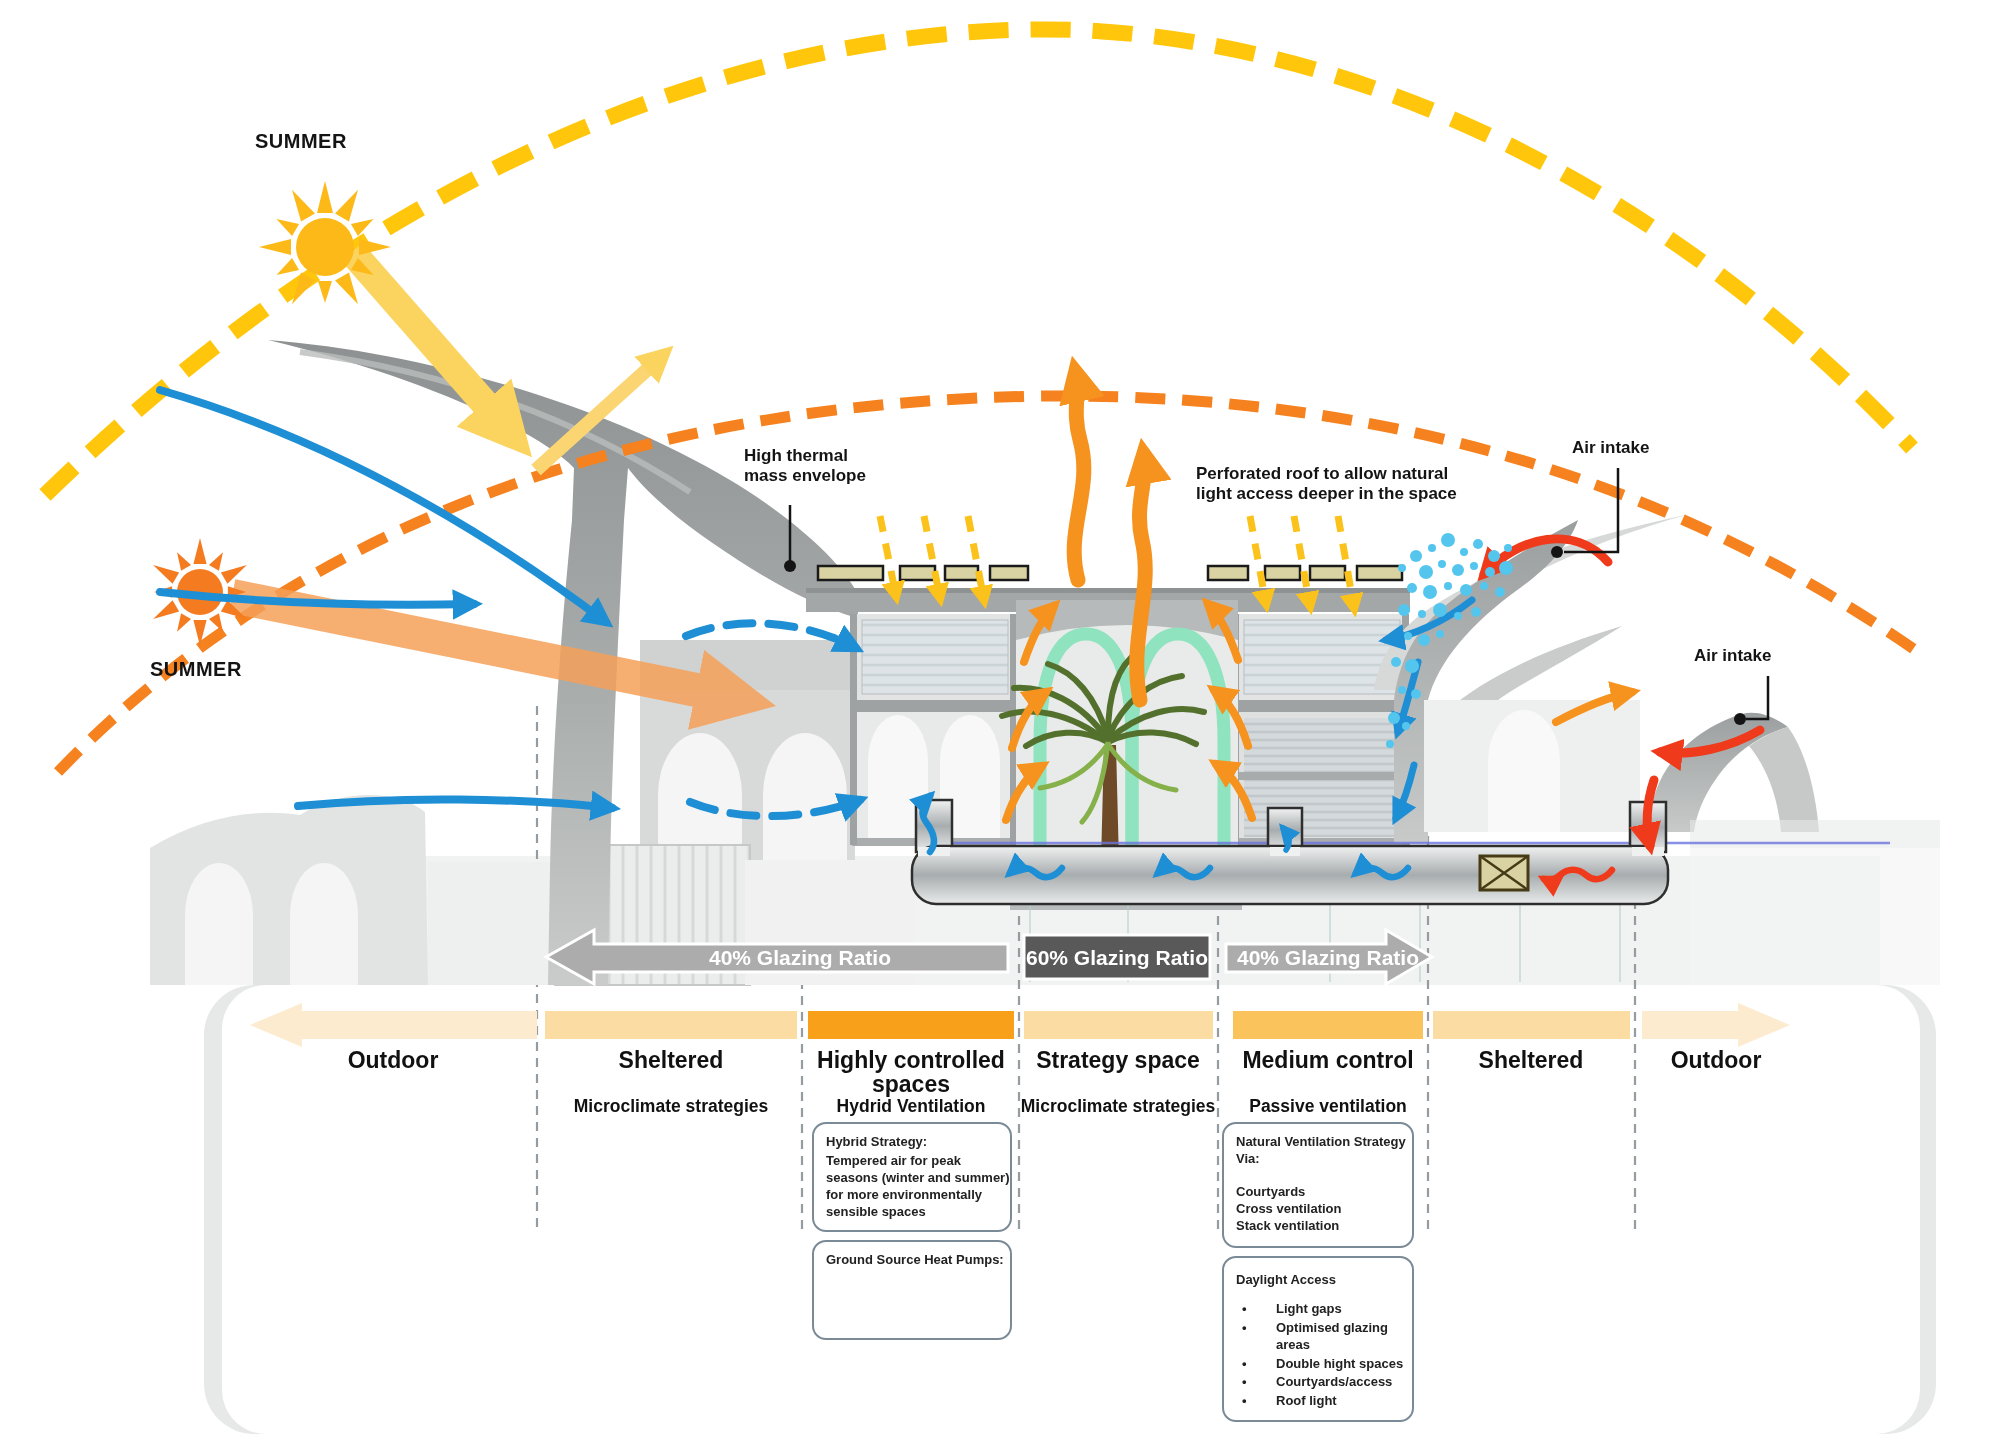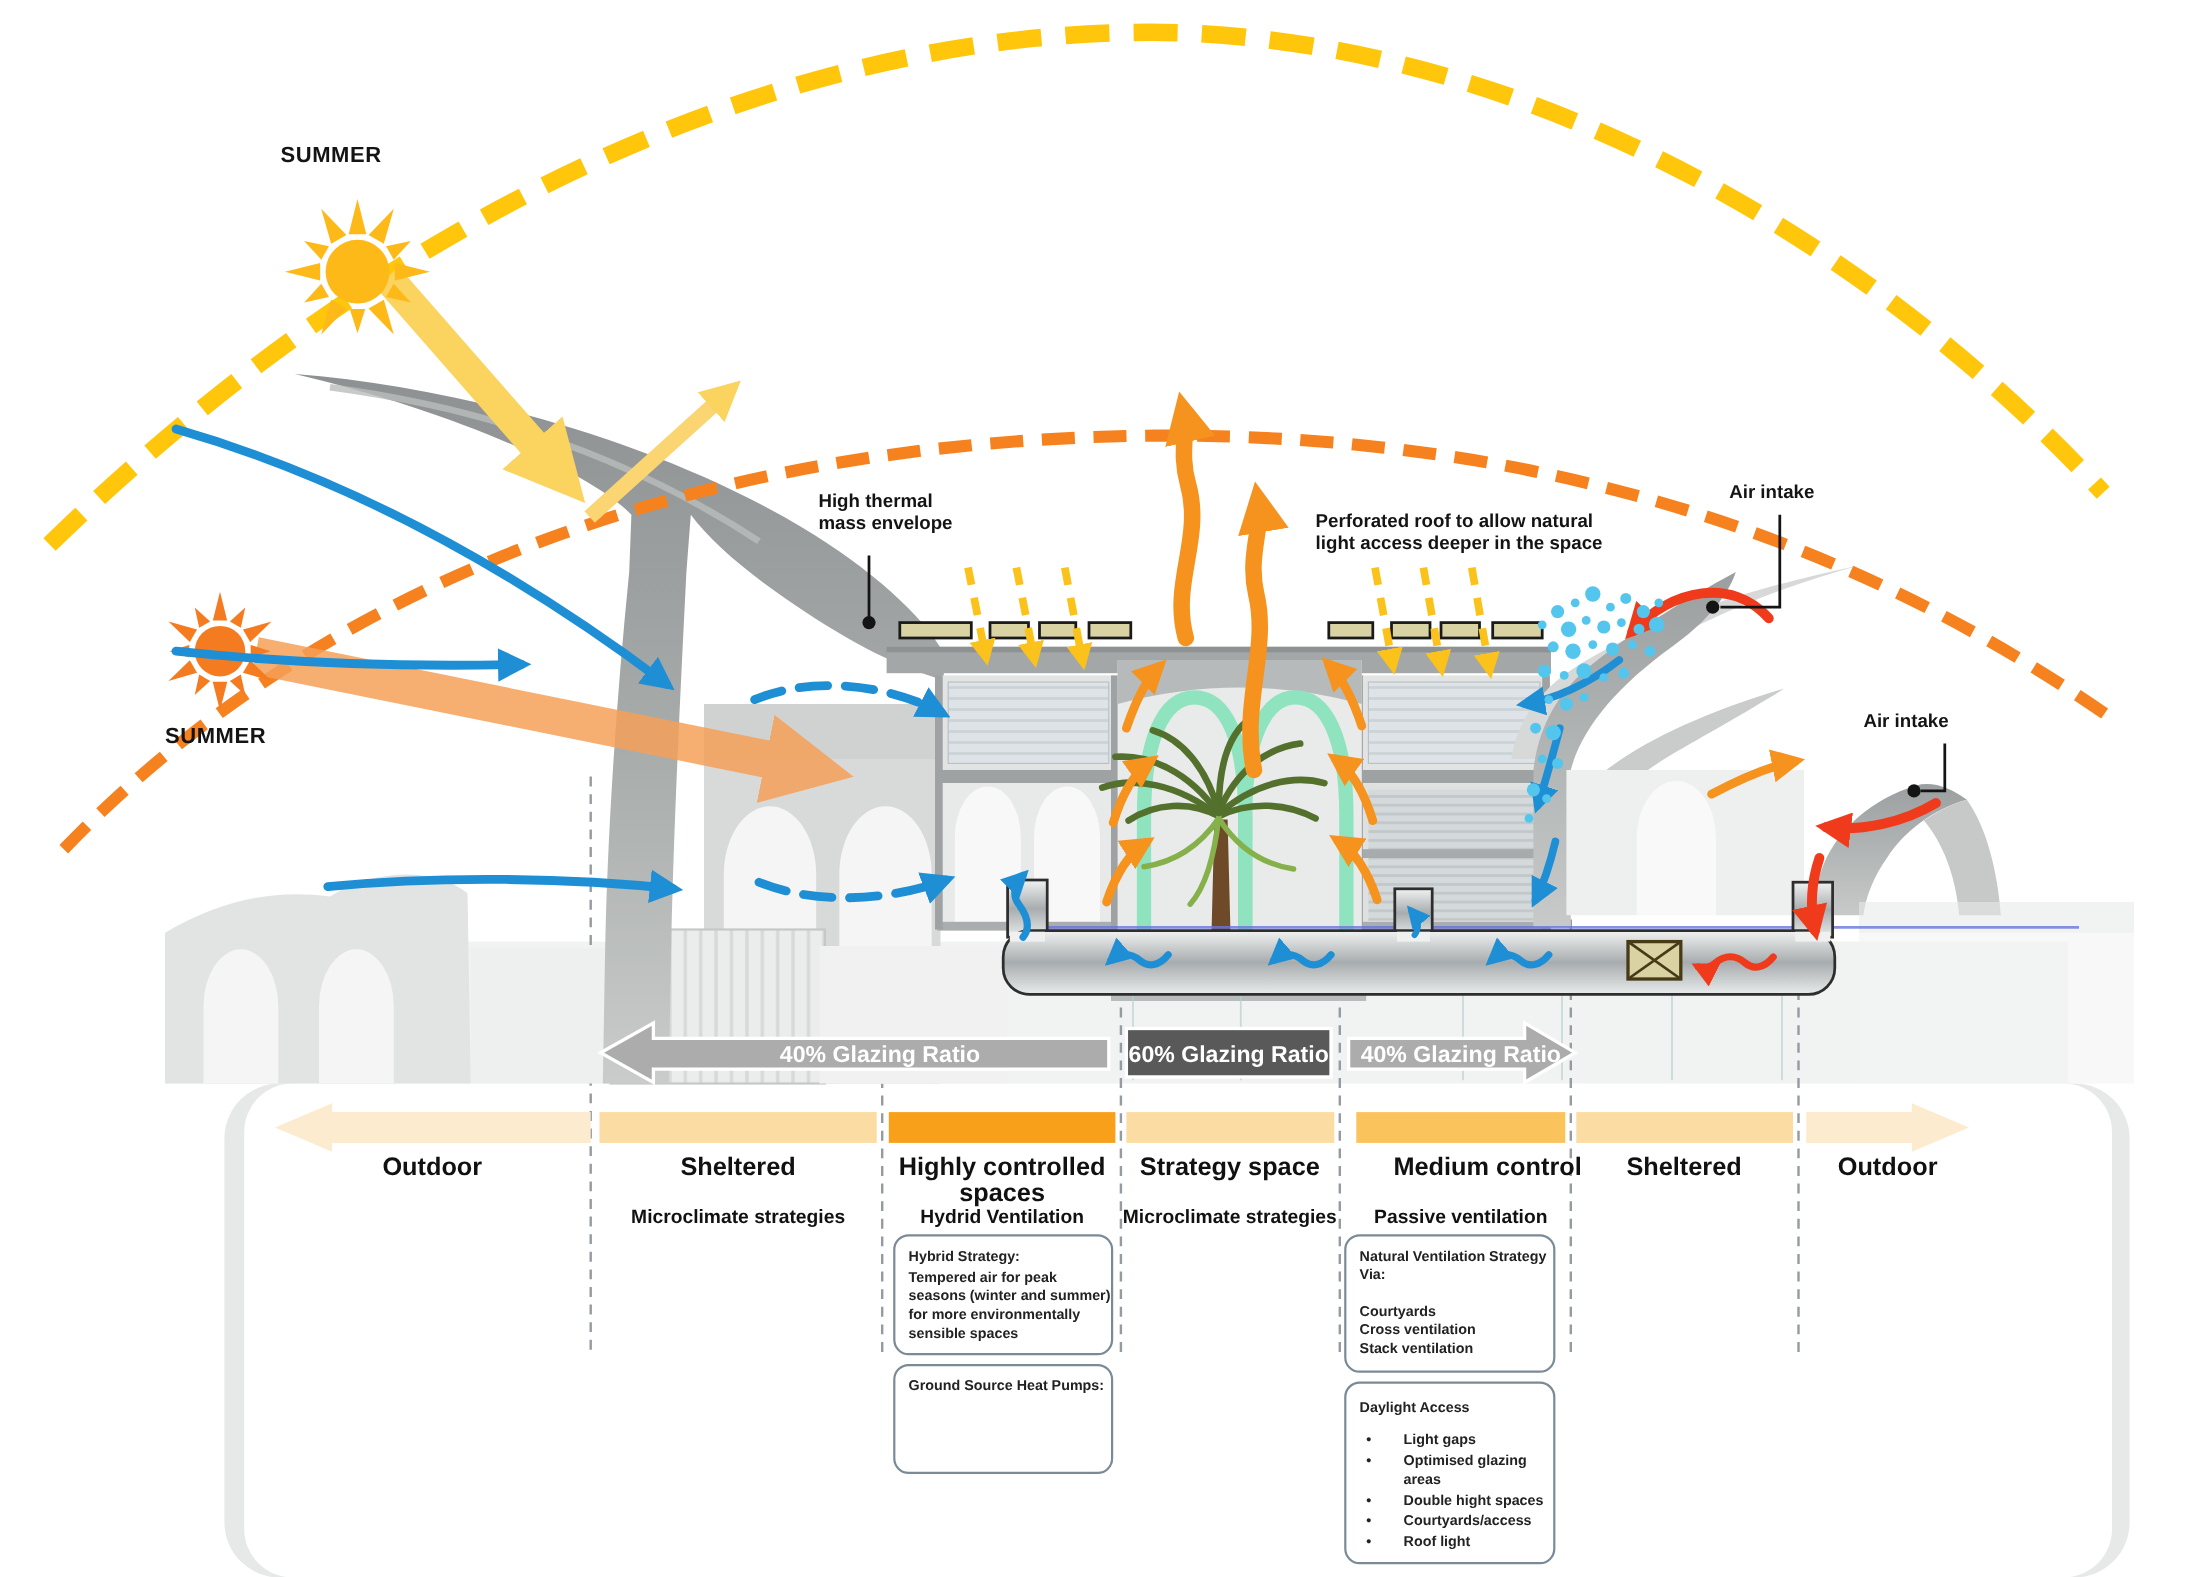--- a/index.html
+++ b/index.html
@@ -373,21 +373,21 @@
 mass envelope</div>
 <div class="lbl anno pre" style="left:1196px;top:464px;width:300px;">Perforated roof to allow natural
 light access deeper in the space</div>
 <div class="lbl anno" style="left:1572px;top:438px;">Air intake</div>
 <div class="lbl anno" style="left:1694px;top:646px;">Air intake</div>
 
 <div class="zone-label" style="left:283px;width:220px;">Outdoor</div>
 <div class="zone-label" style="left:561px;width:220px;">Sheltered</div>
 <div class="zone-label" style="left:811px;width:200px;">Highly controlled spaces</div>
 <div class="zone-label" style="left:1008px;width:220px;">Strategy space</div>
-<div class="zone-label" style="left:1218px;width:220px;text-align:right;">Medium control</div>
+<div class="zone-label" style="left:1218px;width:220px;">Medium control</div>
 <div class="zone-label" style="left:1421px;width:220px;">Sheltered</div>
 <div class="zone-label" style="left:1606px;width:220px;">Outdoor</div>
 
 <div class="zone-sub" style="left:541px;width:260px;">Microclimate strategies</div>
 <div class="zone-sub" style="left:781px;width:260px;">Hydrid Ventilation</div>
 <div class="zone-sub" style="left:988px;width:260px;">Microclimate strategies</div>
 <div class="zone-sub" style="left:1198px;width:260px;">Passive ventilation</div>
 
 <div class="note" style="left:812px;top:1122px;width:200px;min-height:110px;">
   <div class="title">Hybrid Strategy:</div>

